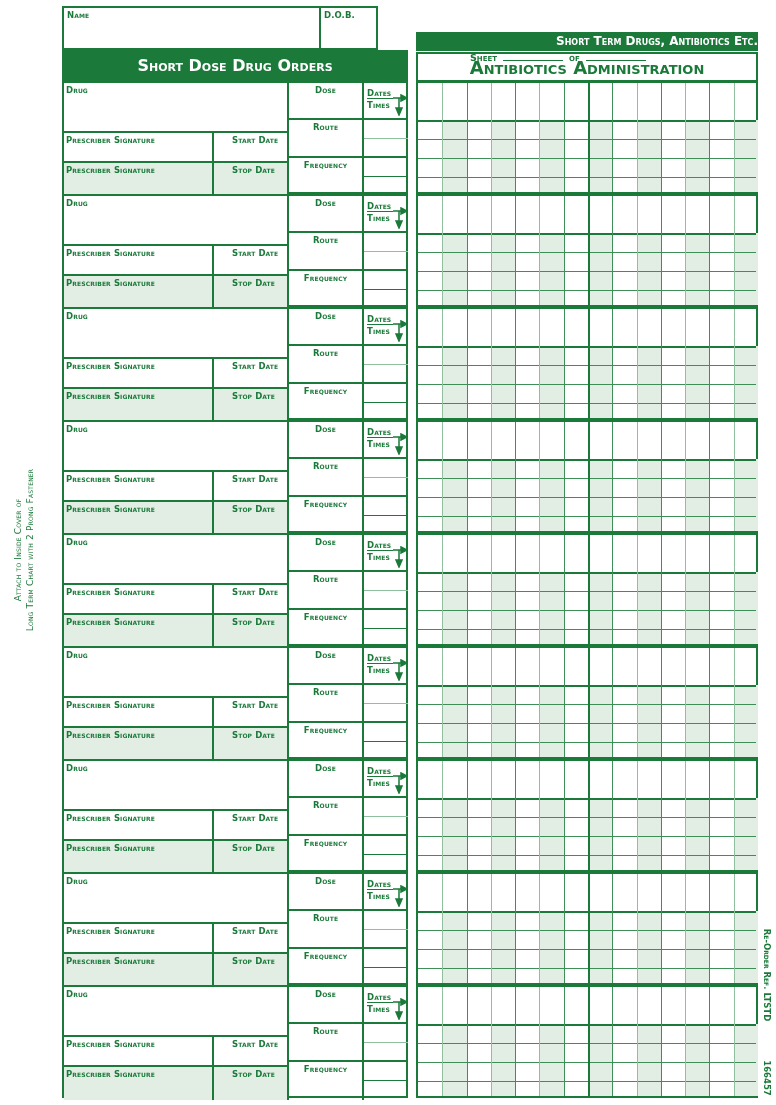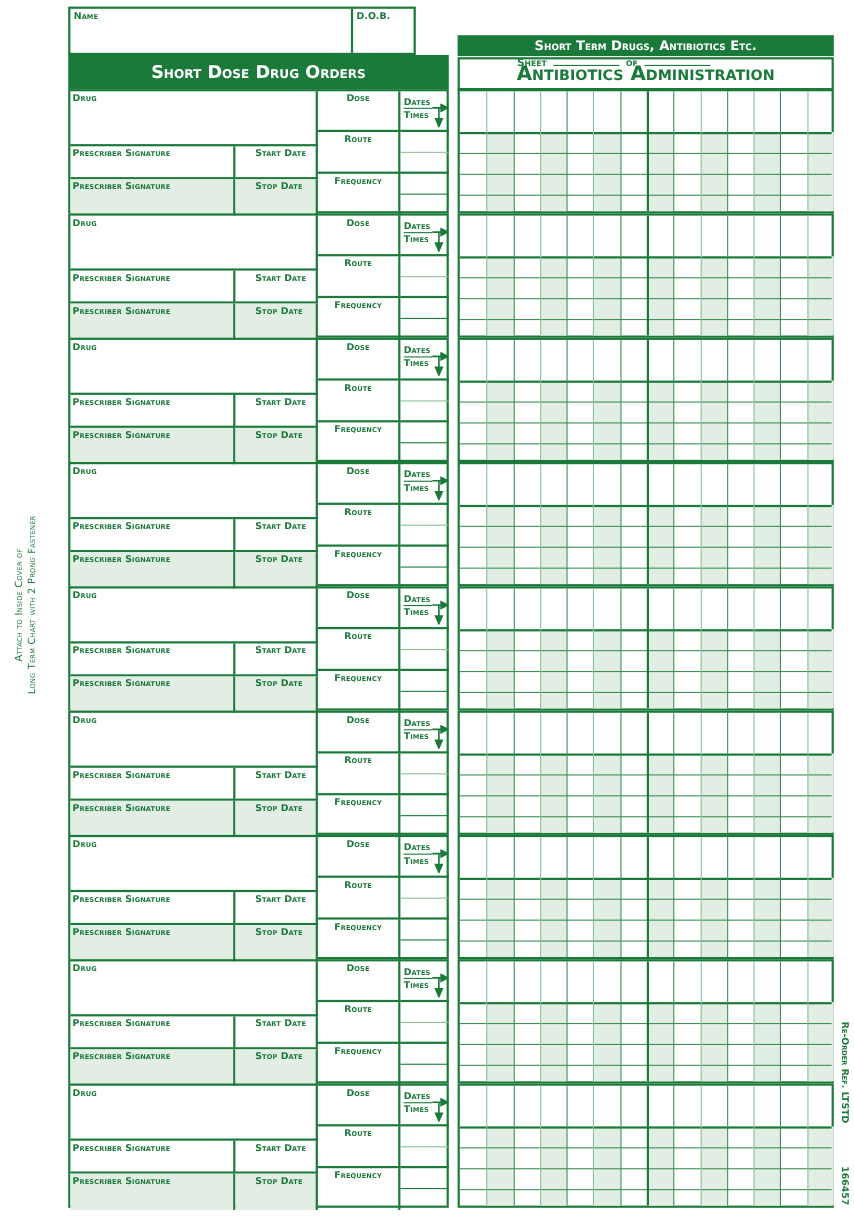--- a/index.html
+++ b/index.html
@@ -14,21 +14,21 @@
   .right-note span { position: absolute; left: 50%; top: 50%; transform: translate(-50%,-50%) rotate(90deg); white-space: nowrap; font-size: 8.5px; font-variant: small-caps; font-weight: bold; }
 
   .name-box { position: absolute; left: 62px; top: 6px; width: 316px; height: 44px; border: 2px solid #1b7a3a; }
   .name-box .dob-div { position: absolute; left: 255px; top: 0; bottom: 0; border-left: 2px solid #1b7a3a; }
   .lbl { font-size: 8.5px; font-variant: small-caps; font-weight: bold; letter-spacing: 0.1px; line-height: 10px; }
   .hdr-left { position: absolute; left: 62px; top: 50px; width: 346px; height: 31px; background: #1b7a3a; color: #fff;
     font-size: 16px; font-weight: bold; font-variant: small-caps; text-align: center; line-height: 31px; }
   .sheet { position: absolute; left: 470px; top: 10px; font-size: 9.5px; font-weight: bold; font-variant: small-caps; margin-top: 42px; }
   .sheet .line { display: inline-block; width: 60px; border-bottom: 1px solid #1b7a3a; margin: 0 6px; vertical-align: 0; }
   .hdr-right { position: absolute; left: 416px; top: 32px; width: 342px; height: 19px; background: #1b7a3a; color: #fff;
-    font-size: 12px; font-weight: bold; font-variant: small-caps; text-align: center; line-height: 19px; }
+    font-size: 12px; font-weight: bold; font-variant: small-caps; text-align: right; line-height: 19px; }
   .med-admin { position: absolute; left: 416px; top: 52px; width: 342px; height: 30px; border: 2px solid #1b7a3a;
     font-size: 18px; font-weight: bold; font-variant: small-caps; text-align: center; line-height: 27px; }
 
   .block { position: absolute; left: 62px; width: 346px; height: 113px; border: 2px solid #1b7a3a; border-top: none; }
   .cell { position: absolute; border-color: #1b7a3a; border-style: solid; border-width: 0; }
   .shade { background: #e2ede4; }
   .arrow { position: absolute; }
 
   .grid-block { position: absolute; left: 416px; width: 342px; height: 113px; border: 2px solid #1b7a3a; border-top: none; }
   .gcol { position: absolute; top: 0; bottom: 0; border-left: 1px solid #3d8f57; }

